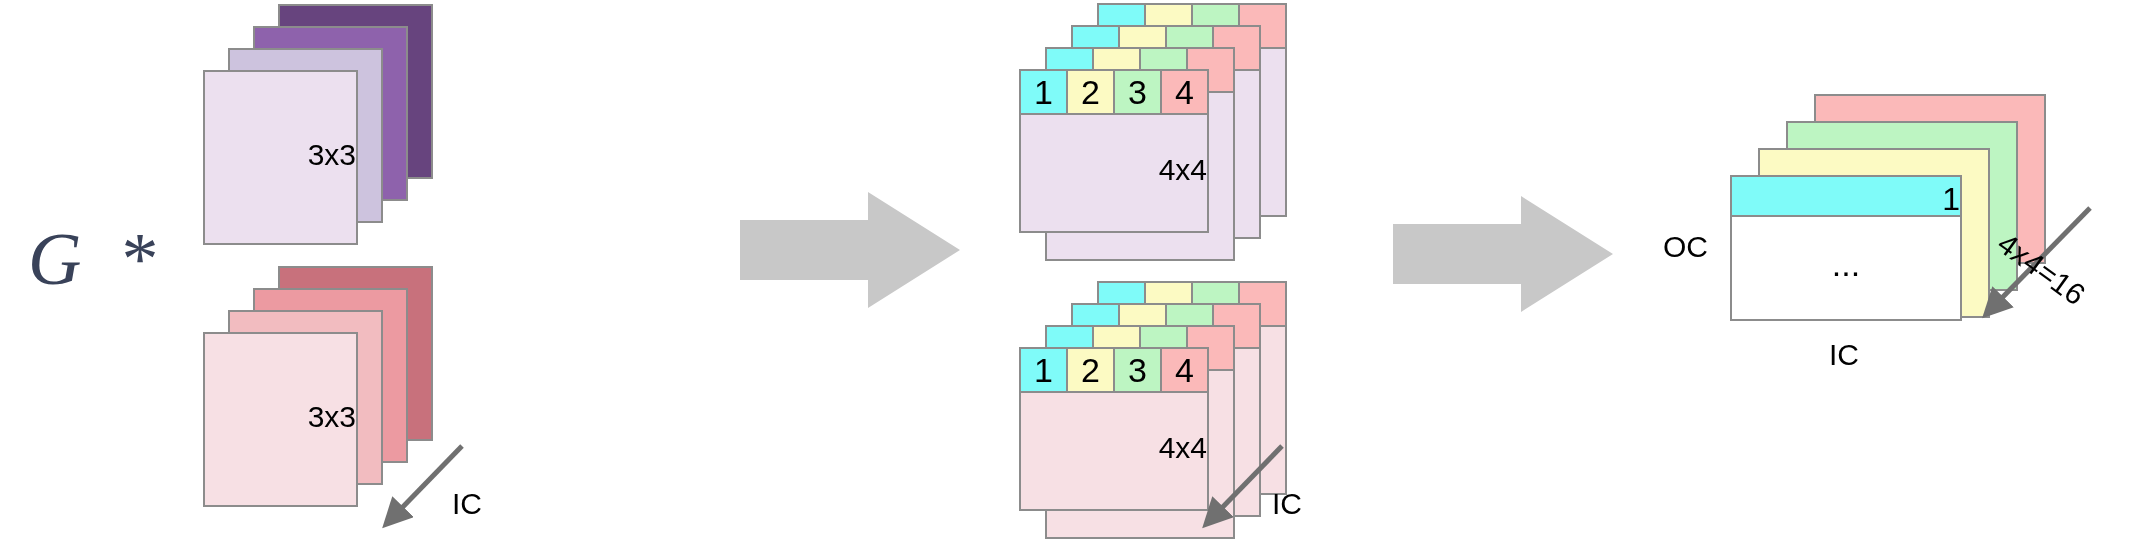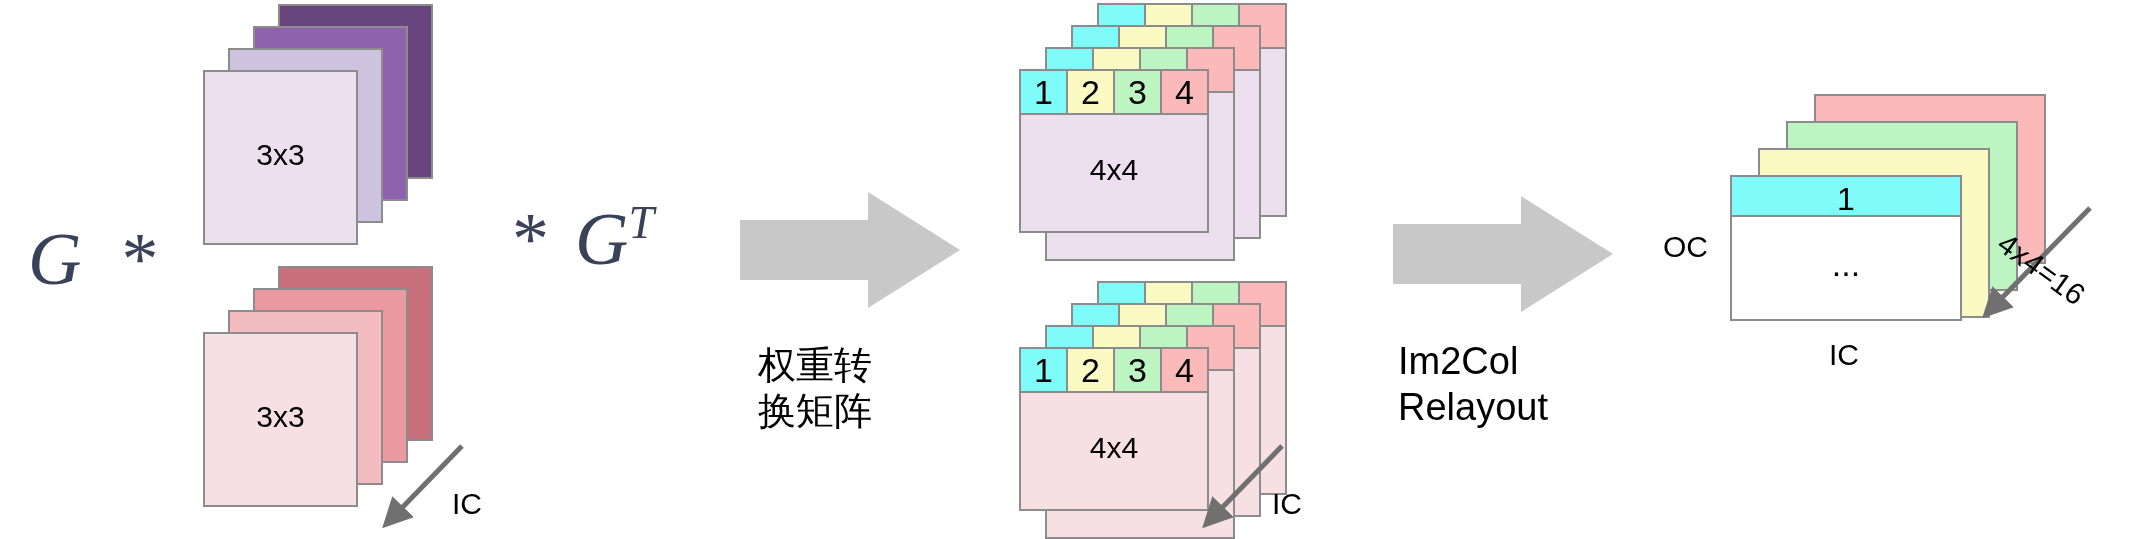--- a/index.html
+++ b/index.html
@@ -40,21 +40,21 @@
   
   .card {
     position: absolute;
     box-sizing: border-box;
     border: 2px solid #8c8c8c;
     background: #ffffff;
   }
   .card-label {
     position: absolute;
     left: 0; right: 0;
-    text-align: center;
+    text-align: right;
     color: #000000;
     font-size: 30px;
     font-family: "Liberation Sans", "DejaVu Sans", sans-serif;
     line-height: 1;
   }
 
   
   .strip {
     position: absolute;
     box-sizing: border-box;
@@ -119,23 +119,20 @@
 </style>
 </head>
 <body>
 
 <div id="stage">
 
   <div class="abs mathlabel" style="left:28px; top:222px; font-size:74px;">
     <span>G</span><span class="op" style="display:inline-block;width:40px;"></span><span class="op">*</span>
   </div>
 
-  <div class="abs mathlabel" style="left:512px; top:200px; font-size:74px;">
-    <span class="op">*</span><span class="op" style="display:inline-block;width:26px;"></span><span>G</span><sup>T</sup>
-  </div>
 
   <div class="abs" style="left:0; top:0; width:470px; height:200px;">
     <div class="card" style="left:278px; top:4px;  width:155px; height:175px; background:#67447e;"></div>
     <div class="card" style="left:253px; top:26px; width:155px; height:175px; background:#8e62ac;"></div>
     <div class="card" style="left:228px; top:48px; width:155px; height:175px; background:#cdc3de;"></div>
     <div class="card" style="left:203px; top:70px; width:155px; height:175px; background:#ece0ef;">
       <div class="card-label" style="top:68px;">3x3</div>
     </div>
   </div>
 
@@ -158,22 +155,20 @@
       <line x1="92" y1="6" x2="24" y2="76" stroke="#707070" stroke-width="5" marker-end="url(#ah1)"></line>
     </svg>
   </div>
   <div class="axis-label" style="left:452px; top:489px;">IC</div>
 
   <div class="bigarrow" style="left:740px; top:192px;">
     <svg width="220" height="116" viewBox="0 0 220 116">
       <polygon points="0,28 128,28 128,0 220,58 128,116 128,88 0,88" fill="#c8c8c8"></polygon>
     </svg>
   </div>
-  <div class="steptext" style="left:758px; top:342px;">权重转
-换矩阵</div>
 
   <div class="abs" style="left:0; top:0; width:1360px; height:250px;">
 
     <div>
       <div class="strip" style="left:1097px; top:3px; width:190px; height:46px;">
         <div class="cell" style="background:#7ffbf9;"></div>
         <div class="cell" style="background:#fcfac3;"></div>
         <div class="cell" style="background:#bdf5c2;"></div>
         <div class="cell" style="background:#fbb9b9;"></div>
       </div>
@@ -264,22 +259,20 @@
       <line x1="92" y1="6" x2="24" y2="76" stroke="#707070" stroke-width="5" marker-end="url(#ah2)"></line>
     </svg>
   </div>
   <div class="axis-label" style="left:1272px; top:489px;">IC</div>
 
   <div class="bigarrow" style="left:1393px; top:196px;">
     <svg width="220" height="116" viewBox="0 0 220 116">
       <polygon points="0,28 128,28 128,0 220,58 128,116 128,88 0,88" fill="#c8c8c8"></polygon>
     </svg>
   </div>
-  <div class="steptext" style="left:1398px; top:338px;">Im2Col
-Relayout</div>
 
   <div class="abs" style="left:0; top:0; width:2139px; height:539px;">
     <div class="card" style="left:1814px; top:94px;  width:232px; height:170px; background:#fbb9b9;"></div>
     <div class="card" style="left:1786px; top:121px; width:232px; height:170px; background:#bdf5c2;"></div>
     <div class="card" style="left:1758px; top:148px; width:232px; height:170px; background:#fcfac3;"></div>
 
     <div>
       <div class="card" style="left:1730px; top:175px; width:232px; height:42px; background:#7ffbf9;">
         <div class="card-label" style="top:6px; font-size:32px;">1</div>
       </div>

